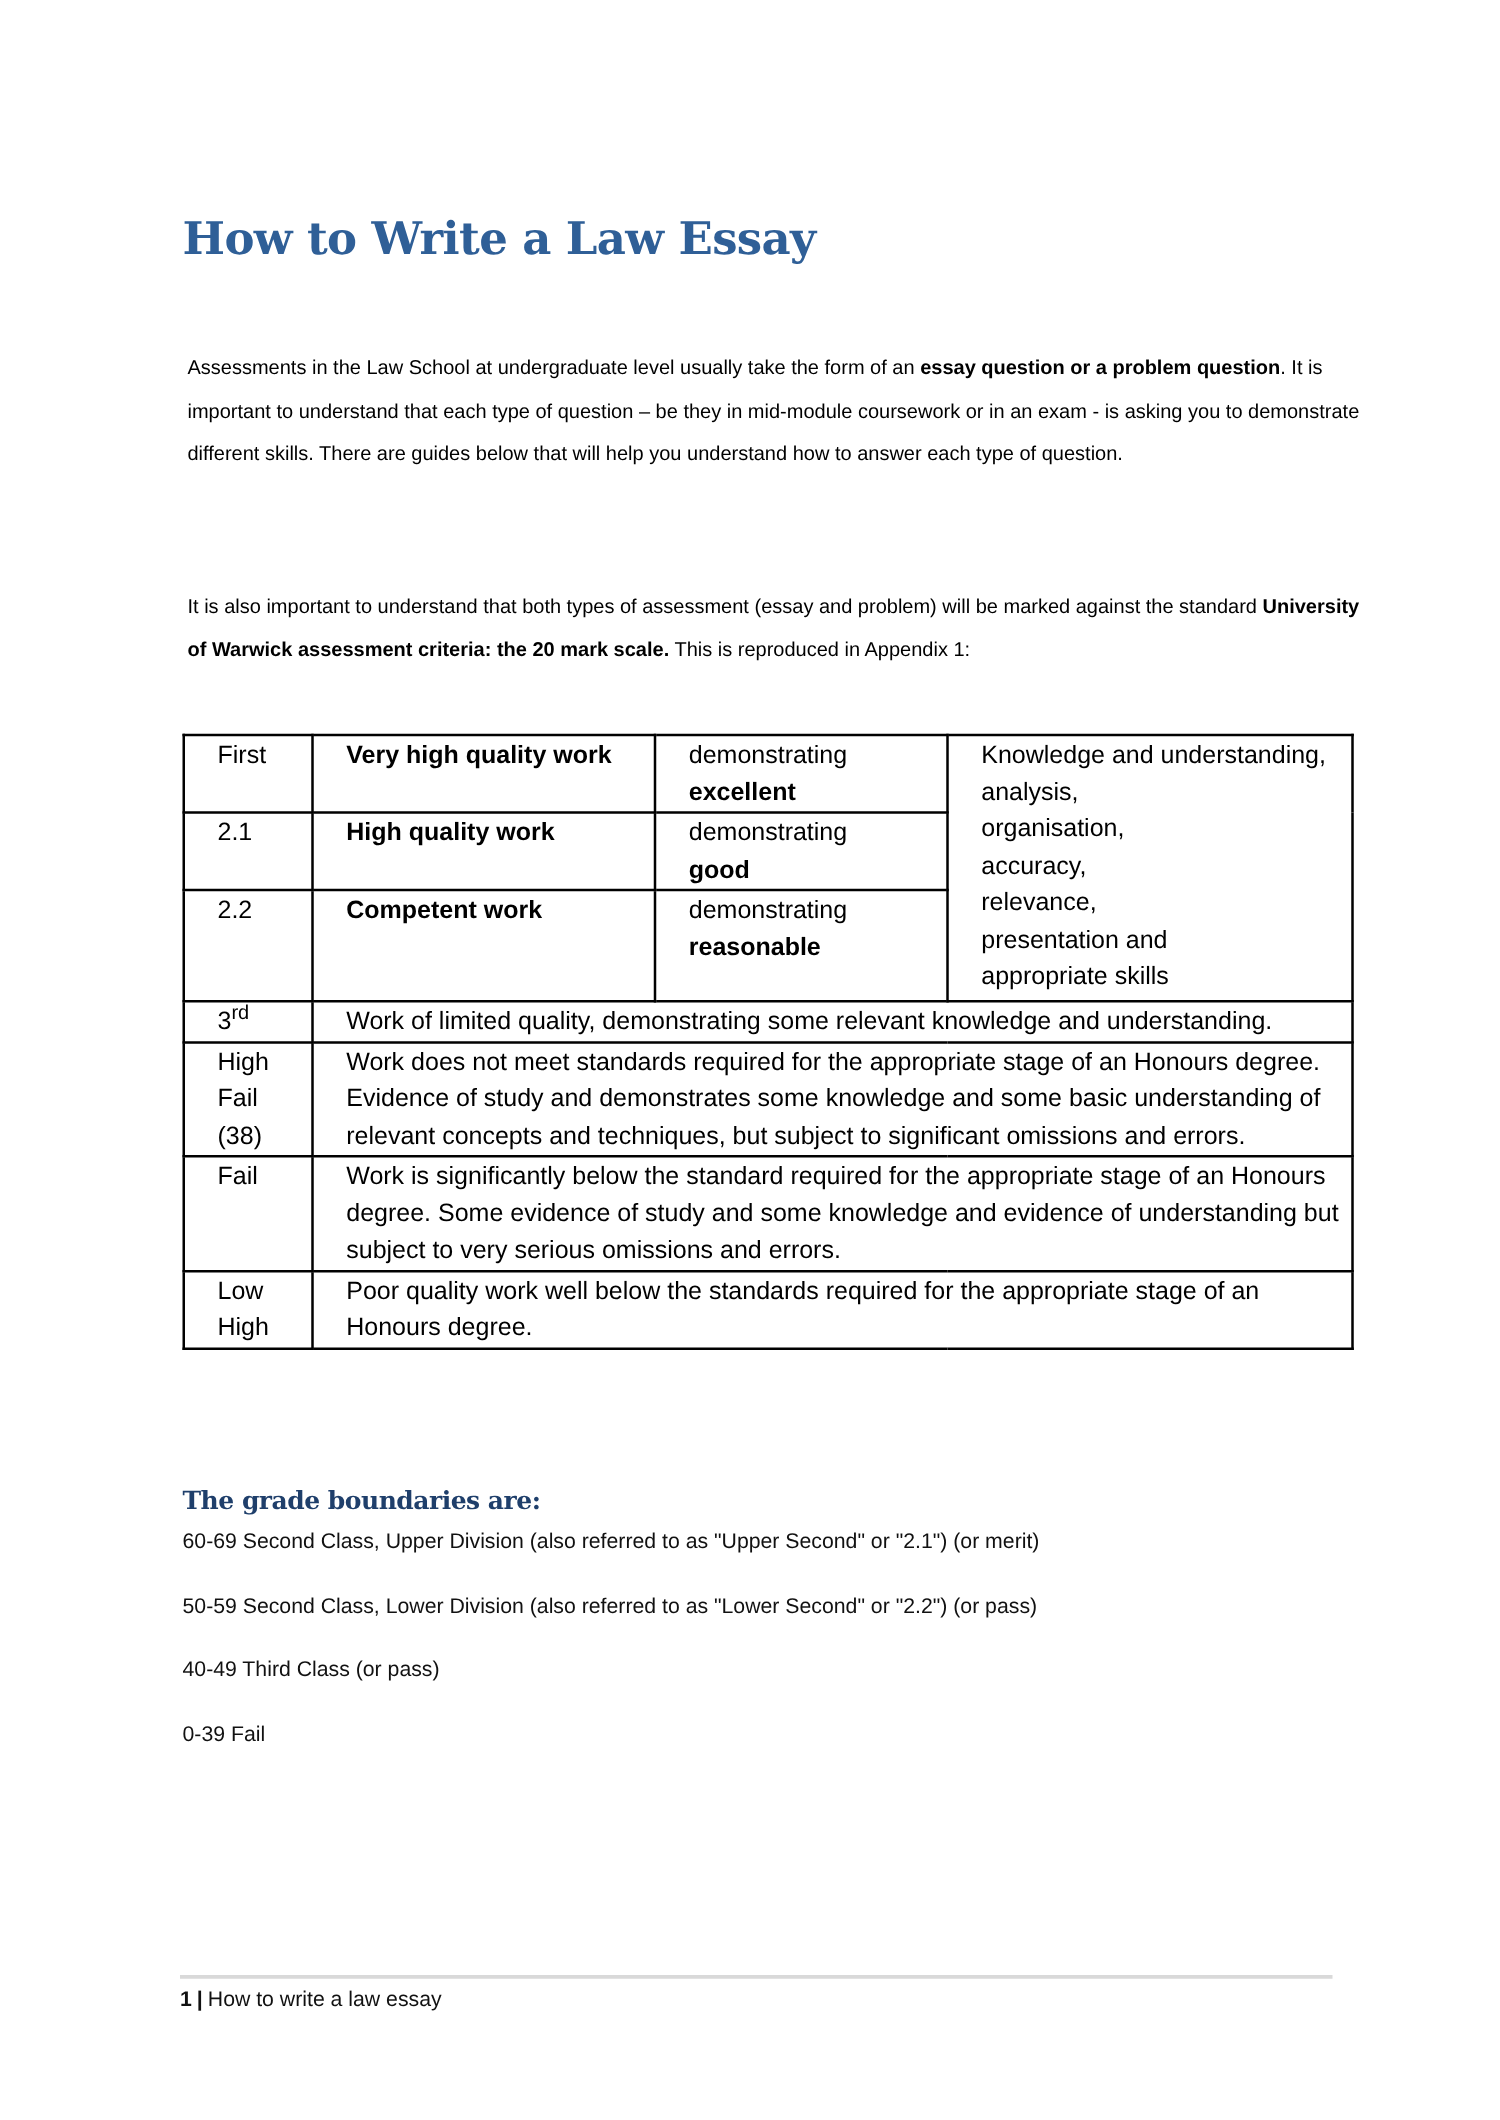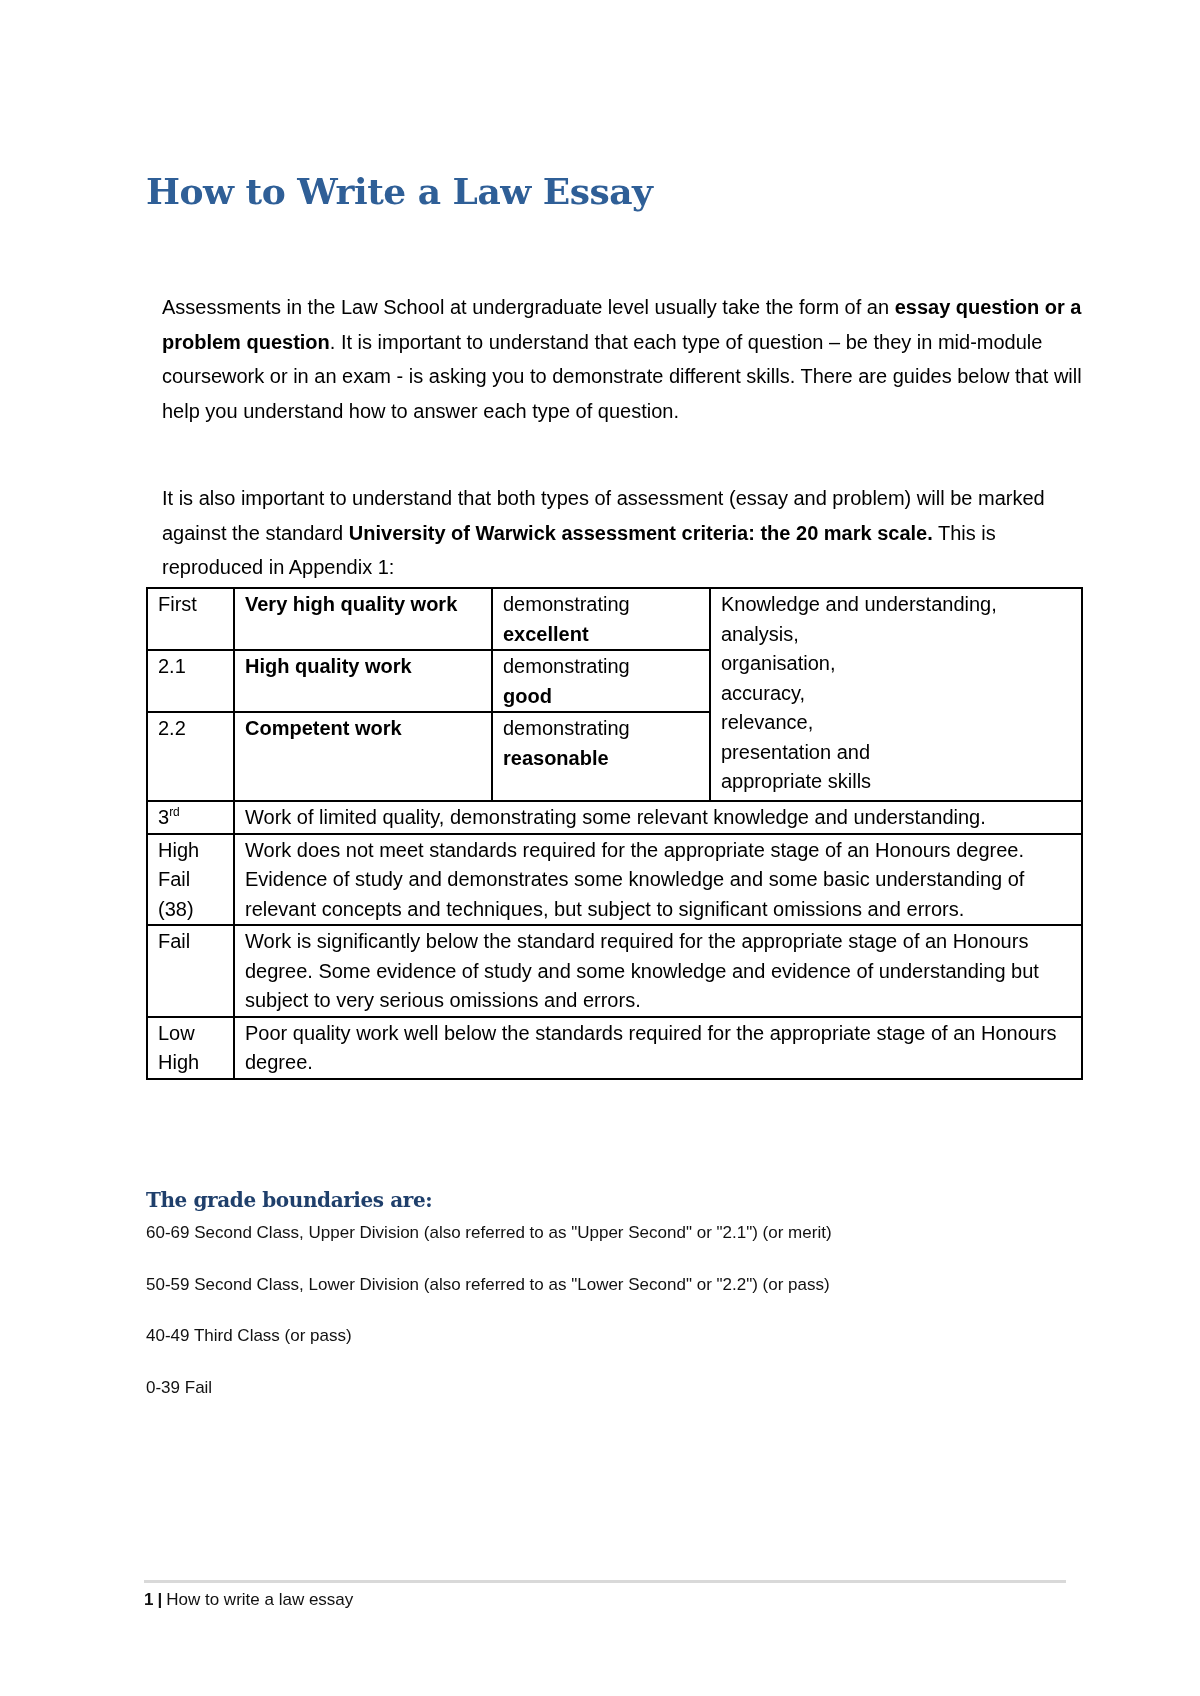--- a/index.html
+++ b/index.html
@@ -7,38 +7,38 @@
     width: 1200px; height: 1696px; position: relative; overflow: hidden;
     font-family: "Liberation Sans", "DejaVu Sans", sans-serif; color: #000;
   }
   .page { position: absolute; left: 0; top: 0; width: 1200px; height: 1696px; }
   .title {
     position: absolute; left: 146px; top: 170px; margin: 0;
     font-family: "DejaVu Serif", "Liberation Serif", serif;
     font-size: 36px; font-weight: bold; color: #2f5f97; letter-spacing: -0.5px;
   }
   .para {
-    position: absolute; left: 146px; width: 940px; margin: 16px;
-    font-size: 20px; line-height: 34.5px; color: #000;
+    position: absolute; left: 146px; width: 940px; margin: 4px;
+    font-size: 16px; line-height: 34.5px; color: #000;
   }
   .para b { font-weight: bold; }
   #p1 { top: 274px; }
   #p2 { top: 465px; }
   table.criteria {
     position: absolute; left: 146px; top: 587px; width: 937px;
     border-collapse: collapse; font-size: 20px; line-height: 29.5px;
   }
   table.criteria td {
-    border: 2px solid #000; vertical-align: top; padding: 1px 10px 0 10px;
+    border: 2px solid #000; vertical-align: top; padding: 1px 10px 0 26px;
   }
   .c1 { width: 65px; }
   .c2 { width: 236px; margin-top: 33px; }
   .c3 { width: 196px; margin-top: 36px; }
   .bold { font-weight: bold; }
-  sup { font-size: 12px; line-height: 0; }
+  sup { font-size: 16px; line-height: 0; }
   .subhead {
     position: absolute; left: 146px; top: 1188px; margin: 0;
     font-family: "DejaVu Serif", "Liberation Serif", serif;
     font-size: 20px; font-weight: bold; color: #1f3f6b; letter-spacing: -0.4px;
   }
   .grade-list { position: absolute; left: 146px; top: 1222px; margin: 0; padding: 0; list-style: none; }
   .grade-list li { font-size: 17px; height: 51.5px; line-height: 22px; color: #111; }
   .footer-rule { position: absolute; left: 144px; top: 1580px; width: 922px; height: 3px; background: #d9d9d9; }
   .footer { position: absolute; left: 144px; top: 1590px; font-size: 17px; color: #111; }
   .footer .pg { font-weight: bold; }

